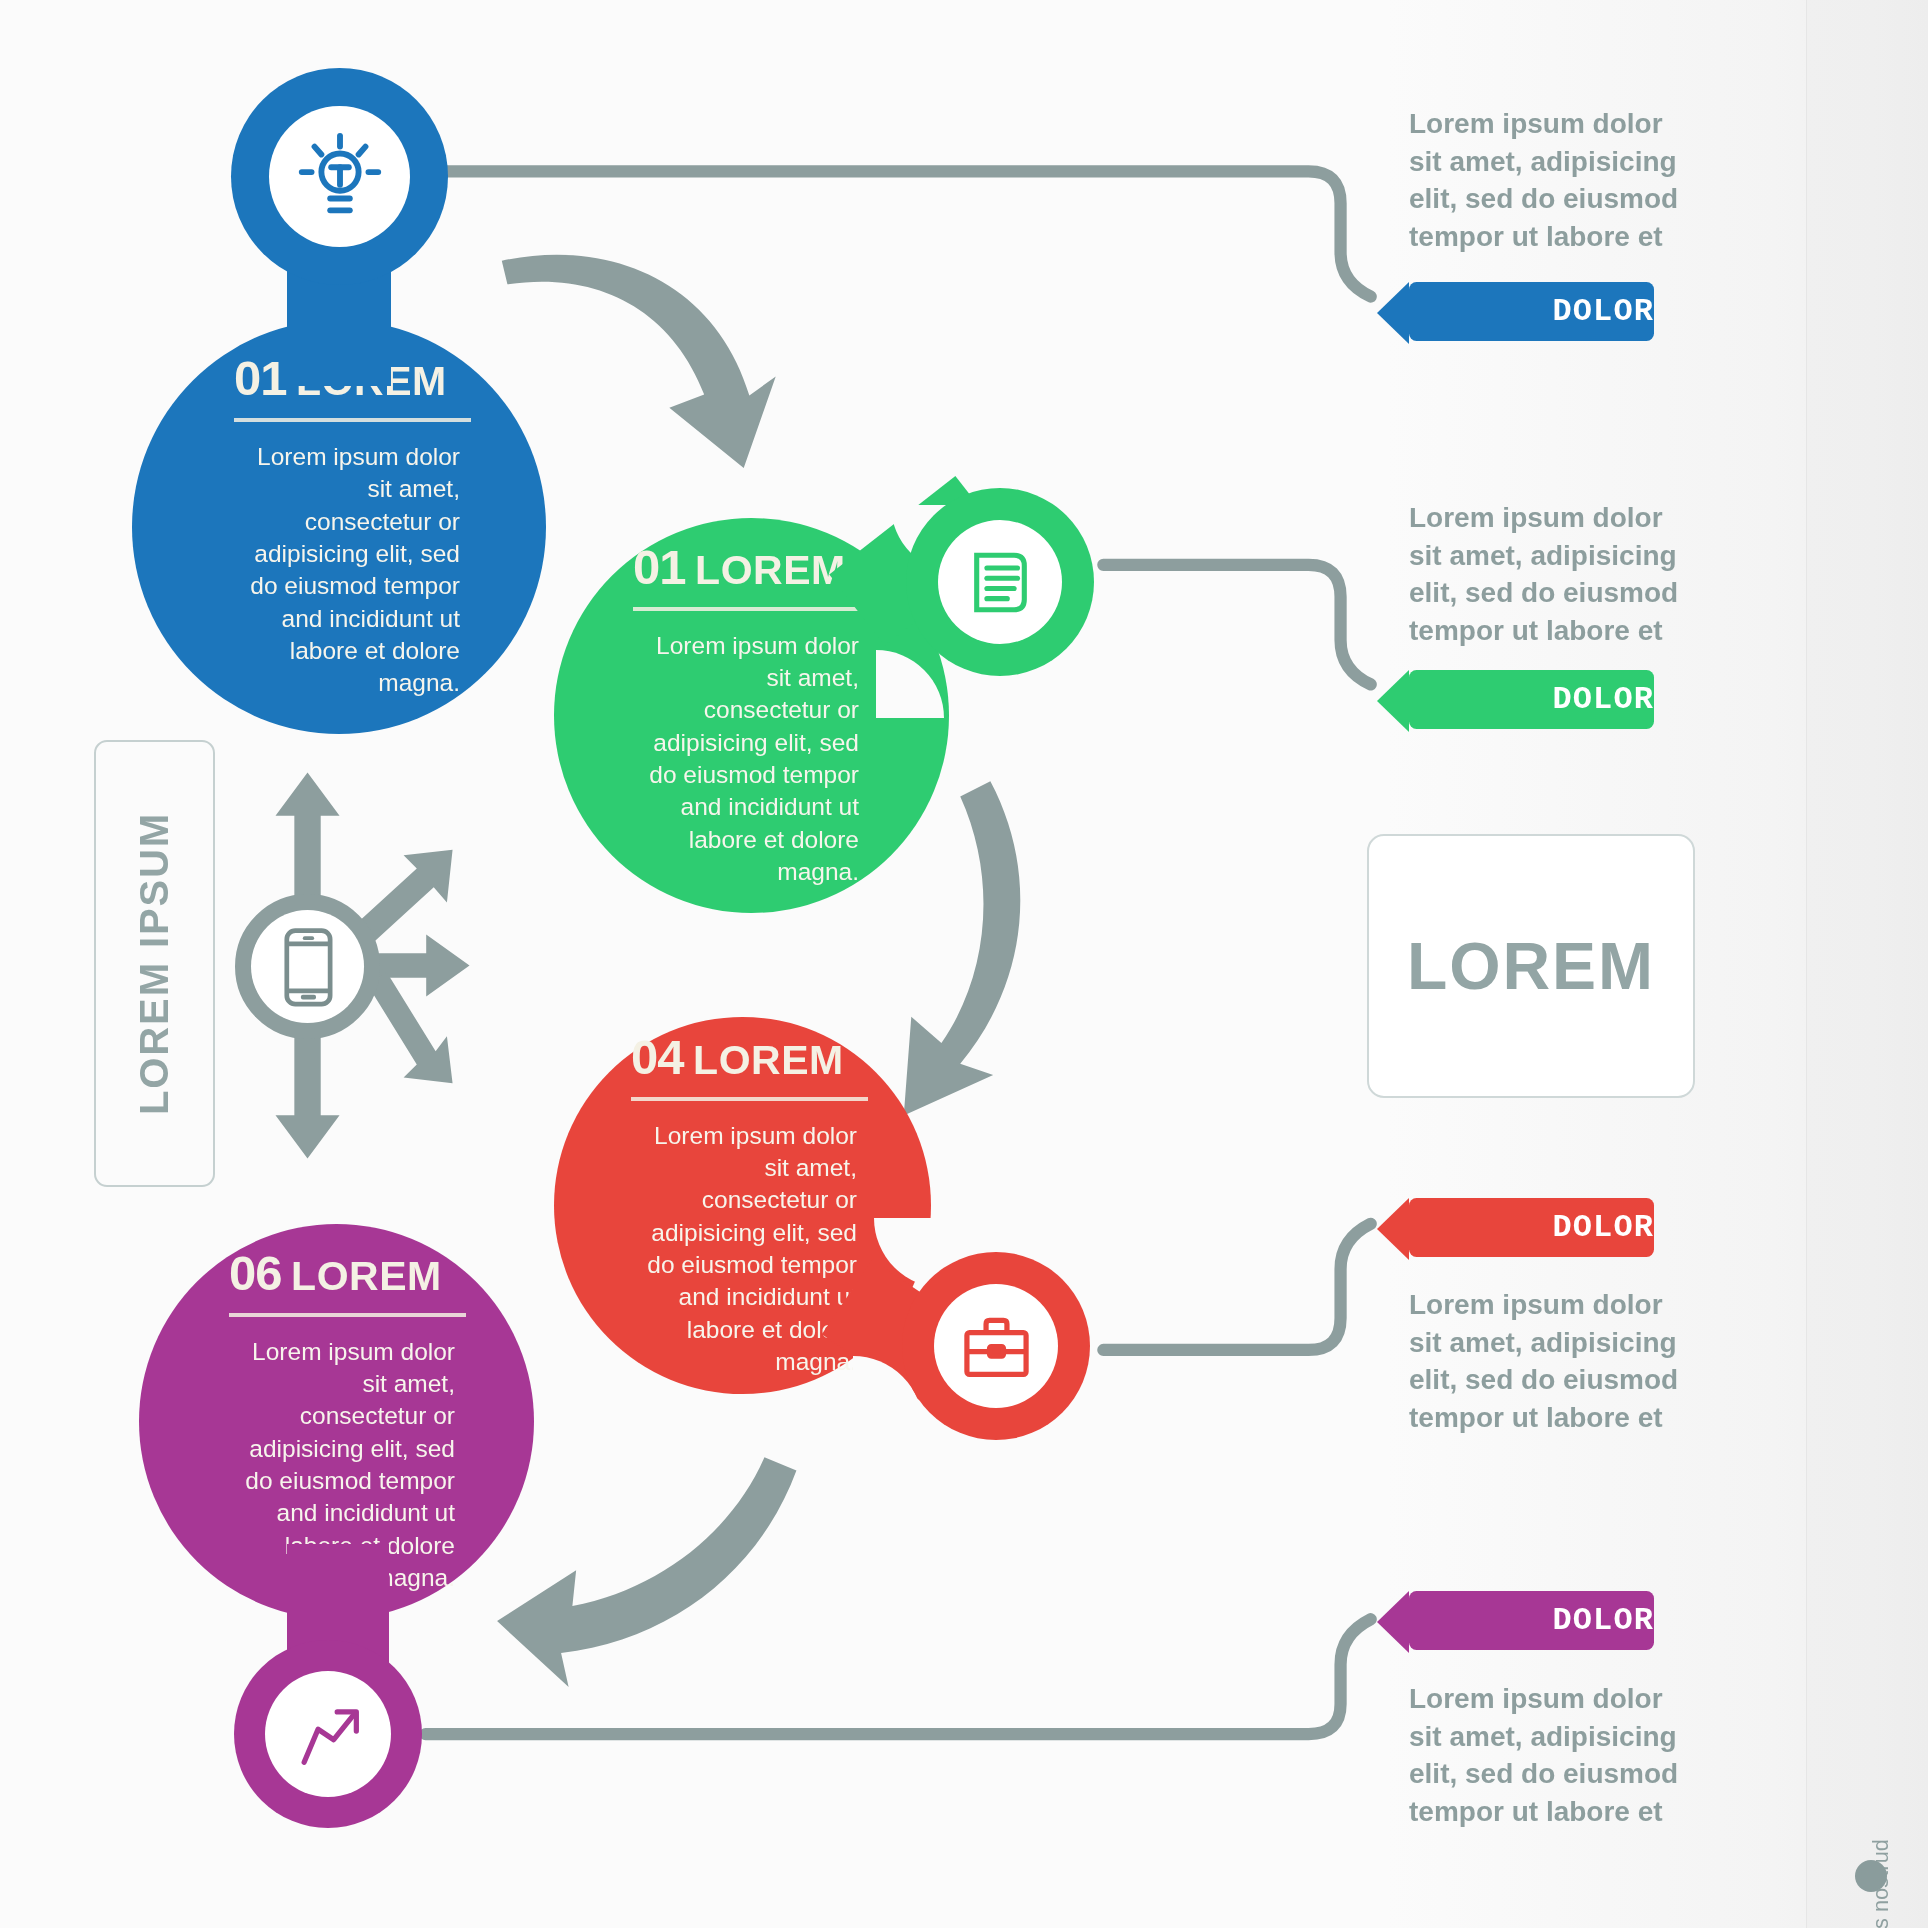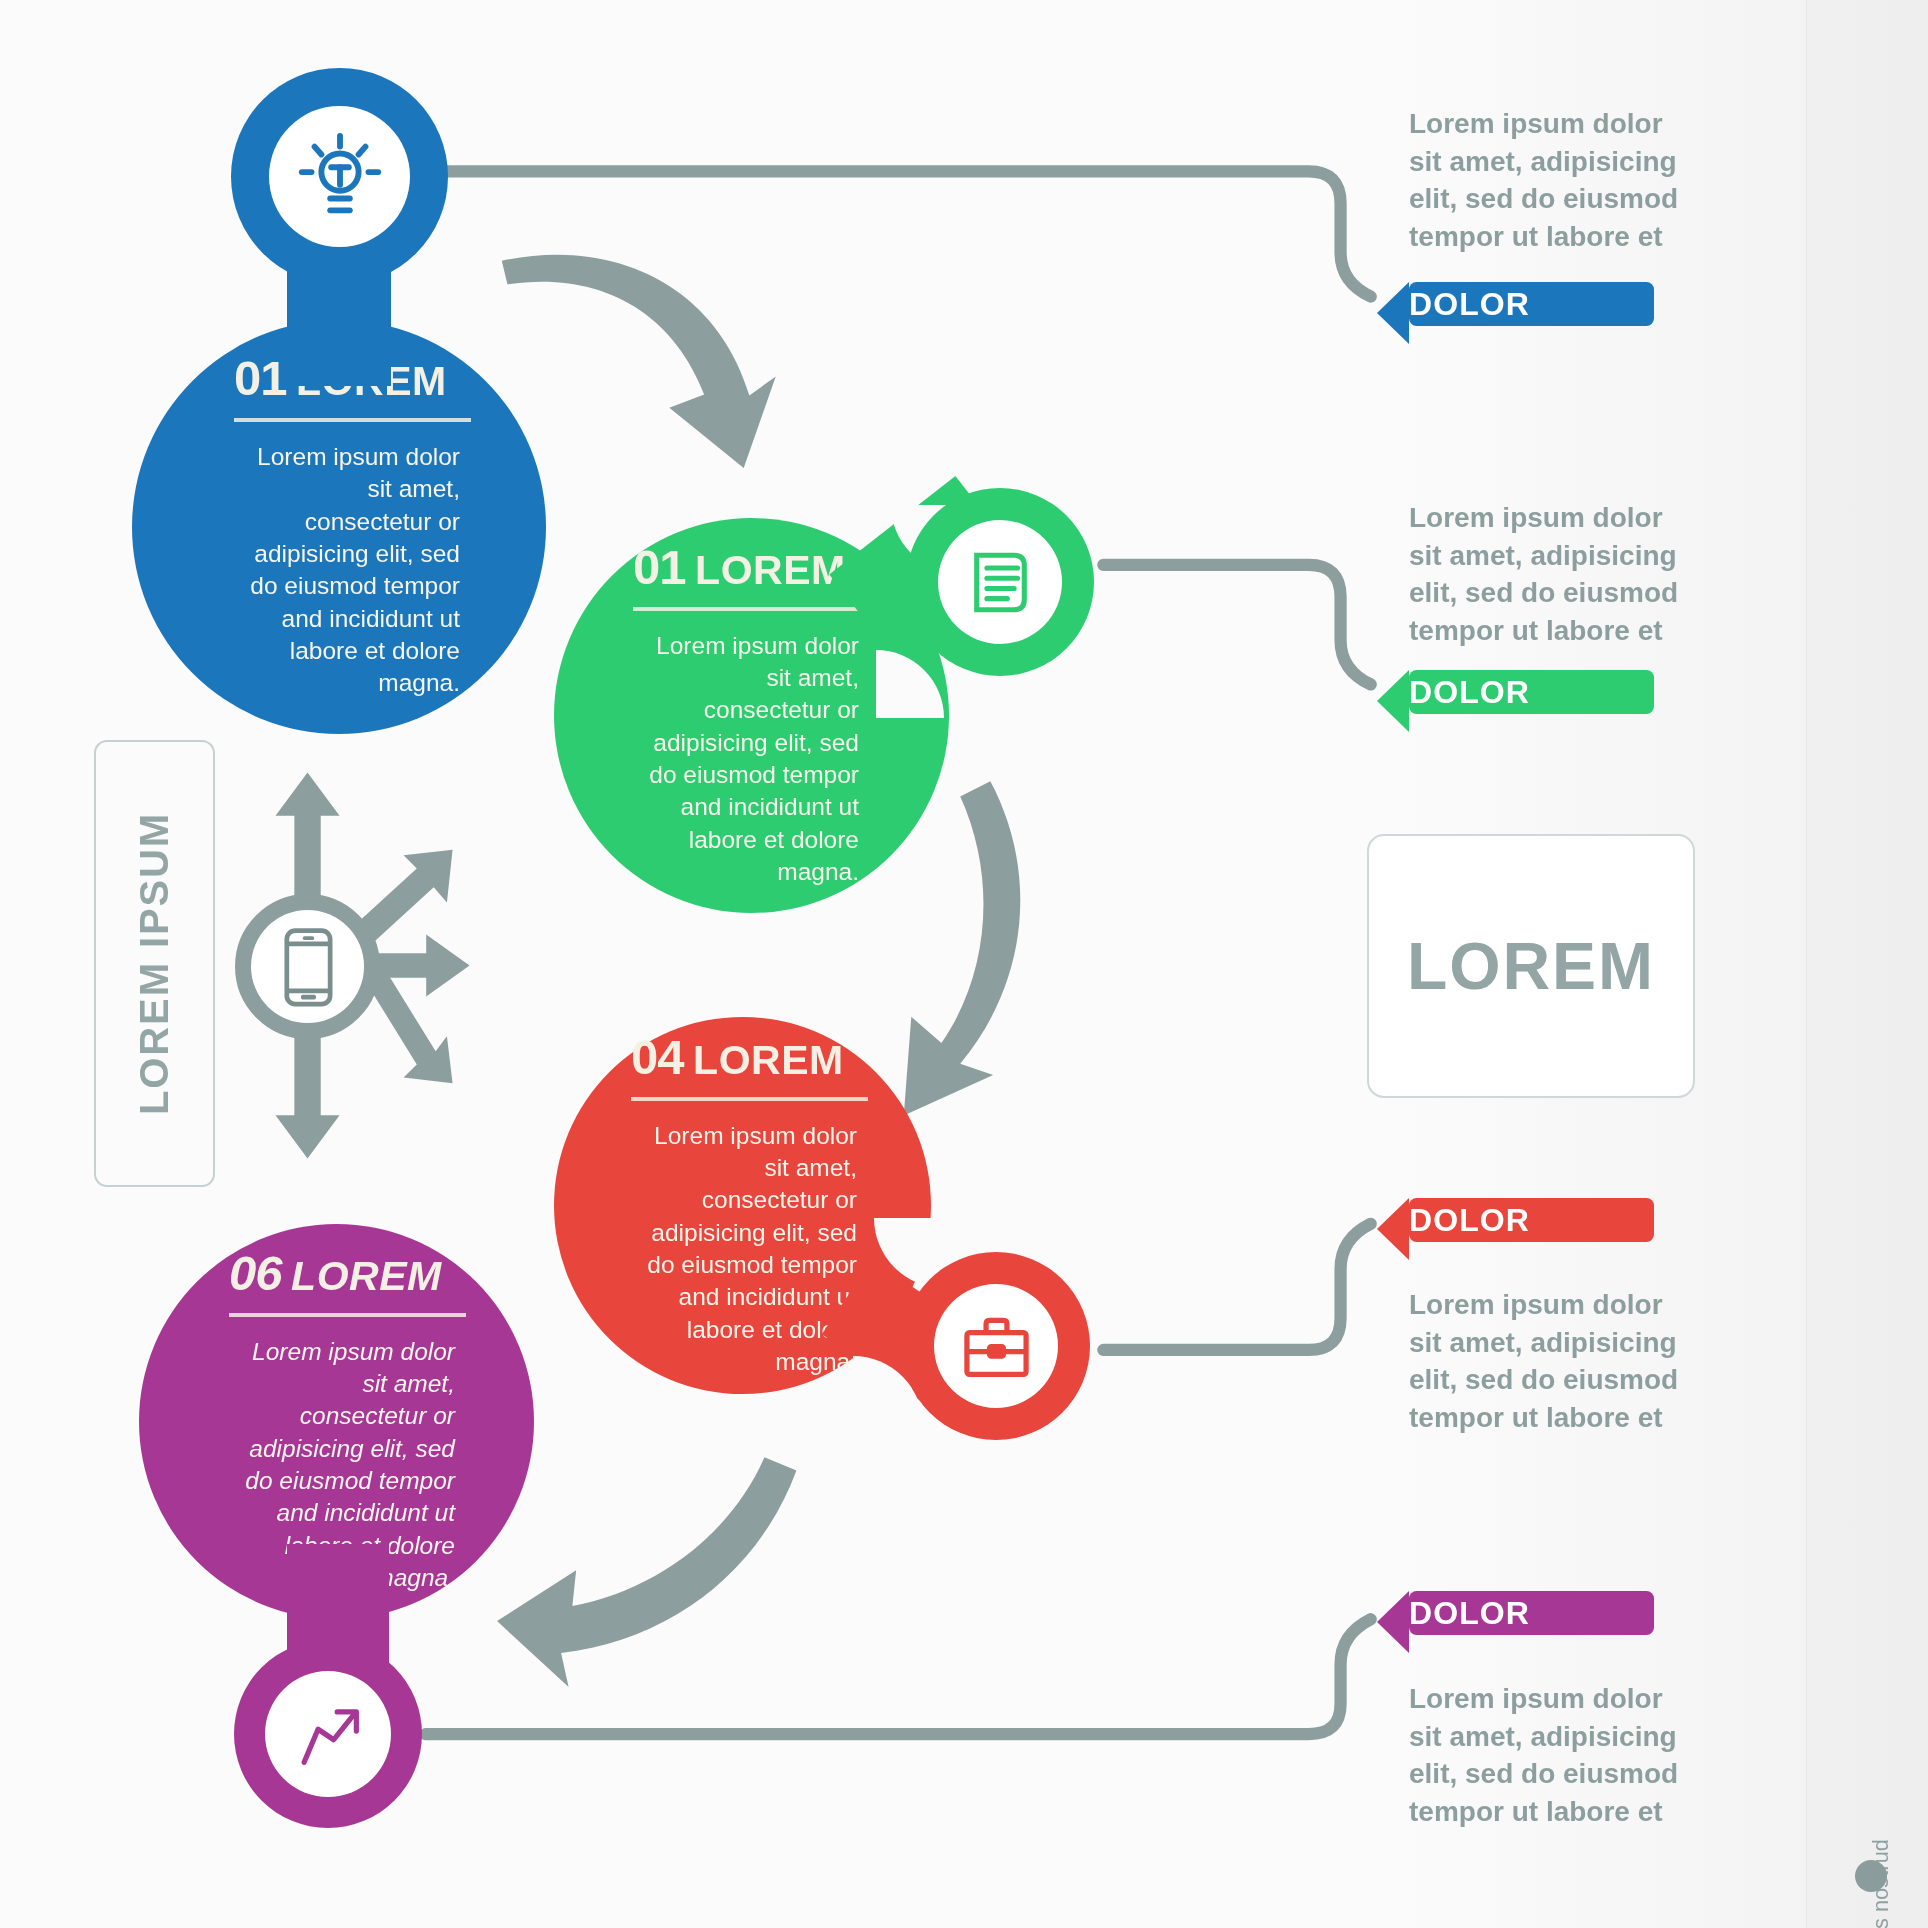--- a/index.html
+++ b/index.html
@@ -49,24 +49,24 @@
 
   
   .iconcircle{position:absolute;border-radius:50%;display:flex;align-items:center;justify-content:center;}
   .iconcircle .disc{background:#ffffff;border-radius:50%;display:flex;align-items:center;justify-content:center;}
 
   
   .rtext{position:absolute;font-size:28px;line-height:1.34;color:#8d9e9e;width:273px;font-weight:bold;}
 
   
   .tag{
-    position:absolute;height:44px;display:flex;align-items:center;justify-content:flex-start;
+    position:absolute;height:59px;display:flex;align-items:center;justify-content:flex-end;
     width:245px;border-radius:7.5px;
     color:#ffffff;font-size:32px;font-weight:bold;letter-spacing:1.1px;
-    font-family:Liberation Sans, sans-serif;
+    font-family:Liberation Mono, monospace;
   }
   .tag::before{
     content:"";position:absolute;left:-32px;top:0;
     width:0;height:0;
     border-top:31px solid transparent;
     border-bottom:31px solid transparent;
     border-right:32px solid currentColor;
   }
   .tag .lbl{position:relative;z-index:2;}
 
@@ -213,21 +213,21 @@
       </svg>
     </div>
   </div>
 
   <div class="tag" style="left:1409px;top:1198px;background:#e8453c;color:#e8453c;">
     <span class="lbl" style="color:#fff;">DOLOR</span>
   </div>
   <div class="rtext" style="left:1409px;top:1286px;">Lorem ipsum dolor sit amet, adipisicing elit, sed do eiusmod tempor ut labore et</div>
 
   <div class="node bignode" style="left:139px;top:1224px;width:395px;height:395px;background:#a73795;">
-    <div class="inner" style="padding-left:90px;font-style:italic;">
+    <div class="inner" style="padding-left:90px;">
       <div class="hdr">
         <span class="num">06</span><span>LOREM</span>
       </div>
       <div class="rule"></div>
       <div class="body">Lorem ipsum dolor sit amet, consectetur or adipisicing elit, sed do eiusmod tempor and incididunt ut labore et dolore magna.</div>
     </div>
   </div>
   <div style="position:absolute;left:287px;top:1544px;width:102px;height:160px;background:#a73795;"></div>
   <div style="position:absolute;left:220px;top:1640px;width:70px;height:70px;background:#fbfbfb;border-top-right-radius:70px;"></div>
   <div style="position:absolute;left:388px;top:1640px;width:70px;height:70px;background:#fbfbfb;border-top-left-radius:70px;"></div>

